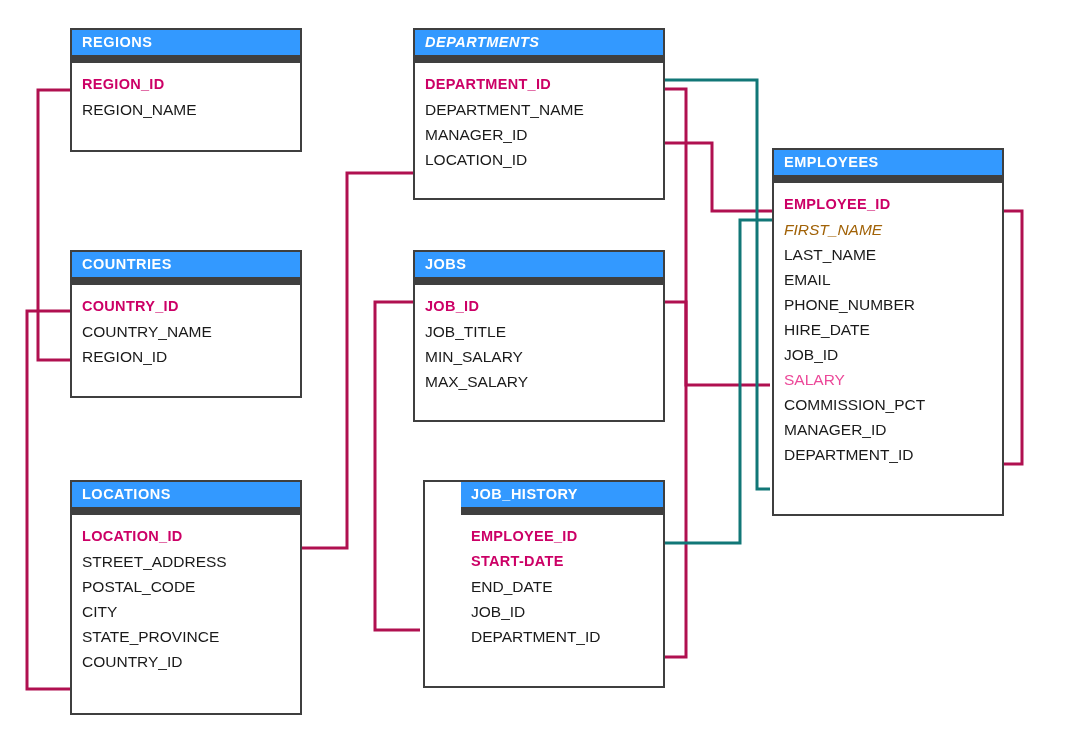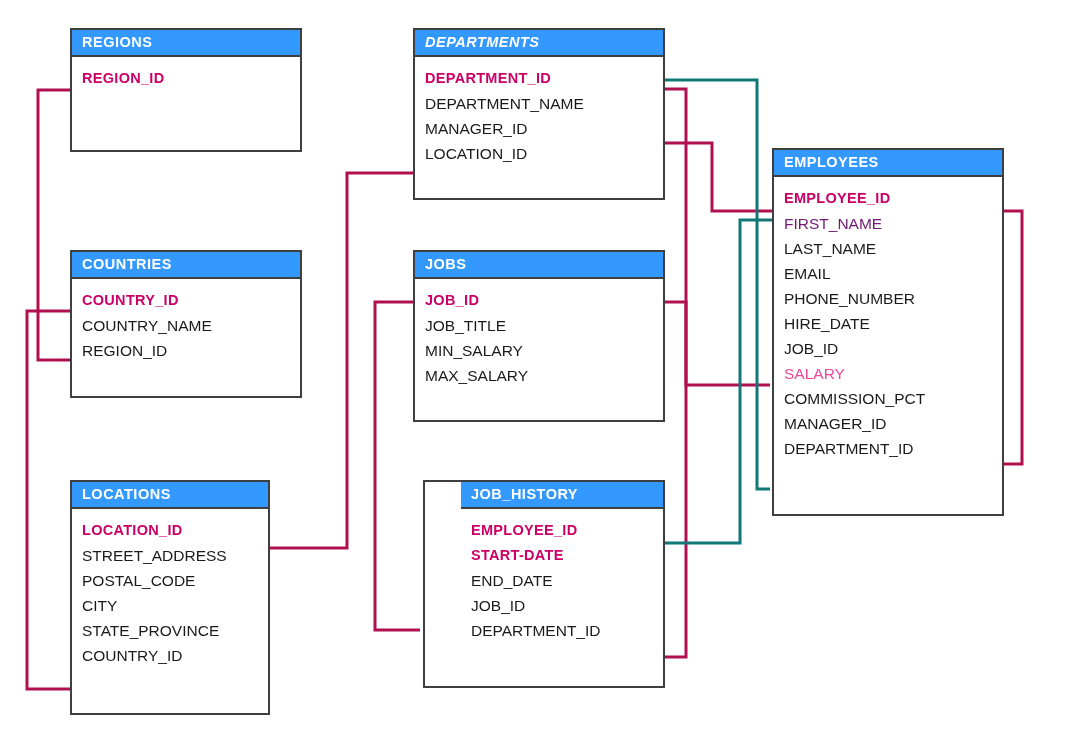--- a/index.html
+++ b/index.html
@@ -1,21 +1,21 @@
 <!DOCTYPE html>
 <html><head>
 <meta charset="utf-8">
 <style>
   html,body{margin:0;padding:0;background:#ffffff;}
   body{width:1066px;height:740px;font-family:"Liberation Sans",sans-serif;}
   #canvas{position:relative;width:1066px;height:740px;overflow:hidden;background:#fff;}
   #wires{position:absolute;left:0;top:0;width:1066px;height:740px;}
   .entity{position:absolute;background:#ffffff;border:2px solid #3f3f3f;box-sizing:border-box;}
   .entity-header{background:#3399FF;color:#ffffff;font-weight:bold;font-size:14.5px;
-    letter-spacing:.5px;padding:4px 0 4px 10px;line-height:17px;border-bottom:2px solid #0f766e;}
+    letter-spacing:.5px;padding:4px 0 4px 10px;line-height:17px;border-bottom:8px solid #0f766e;}
   .entity-body{padding:9px 0 9px 0;}
   .attr{font-size:15.5px;line-height:25px;color:#1a1a1a;padding-left:10px;white-space:nowrap;}
   .attr.pk{color:#CC0066;font-weight:bold;font-size:14.5px;letter-spacing:.3px;}
 </style>
 </head>
 <body>
 
 <div id="canvas">
 
   <svg id="wires" viewBox="0 0 1066 740" xmlns="http://www.w3.org/2000/svg">
@@ -58,31 +58,32 @@
       <g>
         <polyline points="597,543 740,543 740,220 838,220" fill="none" stroke="#117777" stroke-width="3" stroke-linejoin="miter" stroke-linecap="butt"></polyline>
         <polygon points="838,220 828.9,214.4 828.9,225.6" fill="#117777"></polygon>
       </g>
     </svg>
 
 <div class="entity" style="left: 70px; top: 28px; width: 232px; height: 124px; border-color: rgb(63, 63, 63); background: rgb(255, 255, 255);">
       <div class="entity-header" style="background: rgb(51, 153, 255); color: rgb(255, 255, 255); border-bottom-color: rgb(63, 63, 63);">REGIONS</div>
       <div class="entity-body">
         <div class="attr pk" style="color: rgb(204, 0, 102);">REGION_ID</div>
+        <div class="attr" style="color: rgb(26, 26, 26);">REGION_NAME</div>
       </div>
     </div>
     <div class="entity" style="left: 70px; top: 250px; width: 232px; height: 148px; border-color: rgb(63, 63, 63); background: rgb(255, 255, 255);">
       <div class="entity-header" style="background: rgb(51, 153, 255); color: rgb(255, 255, 255); border-bottom-color: rgb(63, 63, 63);">COUNTRIES</div>
       <div class="entity-body">
         <div class="attr pk" style="color: rgb(204, 0, 102);">COUNTRY_ID</div>
         <div class="attr" style="color: rgb(26, 26, 26);">COUNTRY_NAME</div>
         <div class="attr" style="color: rgb(26, 26, 26);">REGION_ID</div>
       </div>
     </div>
-    <div class="entity" style="left: 70px; top: 480px; width: 200px; height: 235px; border-color: rgb(63, 63, 63); background: rgb(255, 255, 255);">
+    <div class="entity" style="left: 70px; top: 480px; width: 232px; height: 235px; border-color: rgb(63, 63, 63); background: rgb(255, 255, 255);">
       <div class="entity-header" style="background: rgb(51, 153, 255); color: rgb(255, 255, 255); border-bottom-color: rgb(63, 63, 63);">LOCATIONS</div>
       <div class="entity-body">
         <div class="attr pk" style="color: rgb(204, 0, 102);">LOCATION_ID</div>
         <div class="attr" style="color: rgb(26, 26, 26);">STREET_ADDRESS</div>
         <div class="attr" style="color: rgb(26, 26, 26);">POSTAL_CODE</div>
         <div class="attr" style="color: rgb(26, 26, 26);">CITY</div>
         <div class="attr" style="color: rgb(26, 26, 26);">STATE_PROVINCE</div>
         <div class="attr" style="color: rgb(26, 26, 26);">COUNTRY_ID</div>
       </div>
     </div>
@@ -111,21 +112,21 @@
         <div class="attr pk" style="color: rgb(204, 0, 102);">START-DATE</div>
         <div class="attr" style="color: rgb(26, 26, 26);">END_DATE</div>
         <div class="attr" style="color: rgb(26, 26, 26);">JOB_ID</div>
         <div class="attr" style="color: rgb(26, 26, 26);">DEPARTMENT_ID</div>
       </div>
     </div>
     <div class="entity" style="left: 772px; top: 148px; width: 232px; height: 368px; border-color: rgb(63, 63, 63); background: rgb(255, 255, 255);">
       <div class="entity-header" style="background: rgb(51, 153, 255); color: rgb(255, 255, 255); border-bottom-color: rgb(63, 63, 63);">EMPLOYEES</div>
       <div class="entity-body">
         <div class="attr pk" style="color: rgb(204, 0, 102);">EMPLOYEE_ID</div>
-        <div class="attr" style="color: #701a75;">FIRST_NAME</div>
+        <div class="attr" style="color: #a16207; font-style: italic;">FIRST_NAME</div>
         <div class="attr" style="color: rgb(26, 26, 26);">LAST_NAME</div>
         <div class="attr" style="color: rgb(26, 26, 26);">EMAIL</div>
         <div class="attr" style="color: rgb(26, 26, 26);">PHONE_NUMBER</div>
         <div class="attr" style="color: rgb(26, 26, 26);">HIRE_DATE</div>
         <div class="attr" style="color: rgb(26, 26, 26);">JOB_ID</div>
         <div class="attr" style="color: #ec4899;">SALARY</div>
         <div class="attr" style="color: rgb(26, 26, 26);">COMMISSION_PCT</div>
         <div class="attr" style="color: rgb(26, 26, 26);">MANAGER_ID</div>
         <div class="attr" style="color: rgb(26, 26, 26);">DEPARTMENT_ID</div>
       </div>

